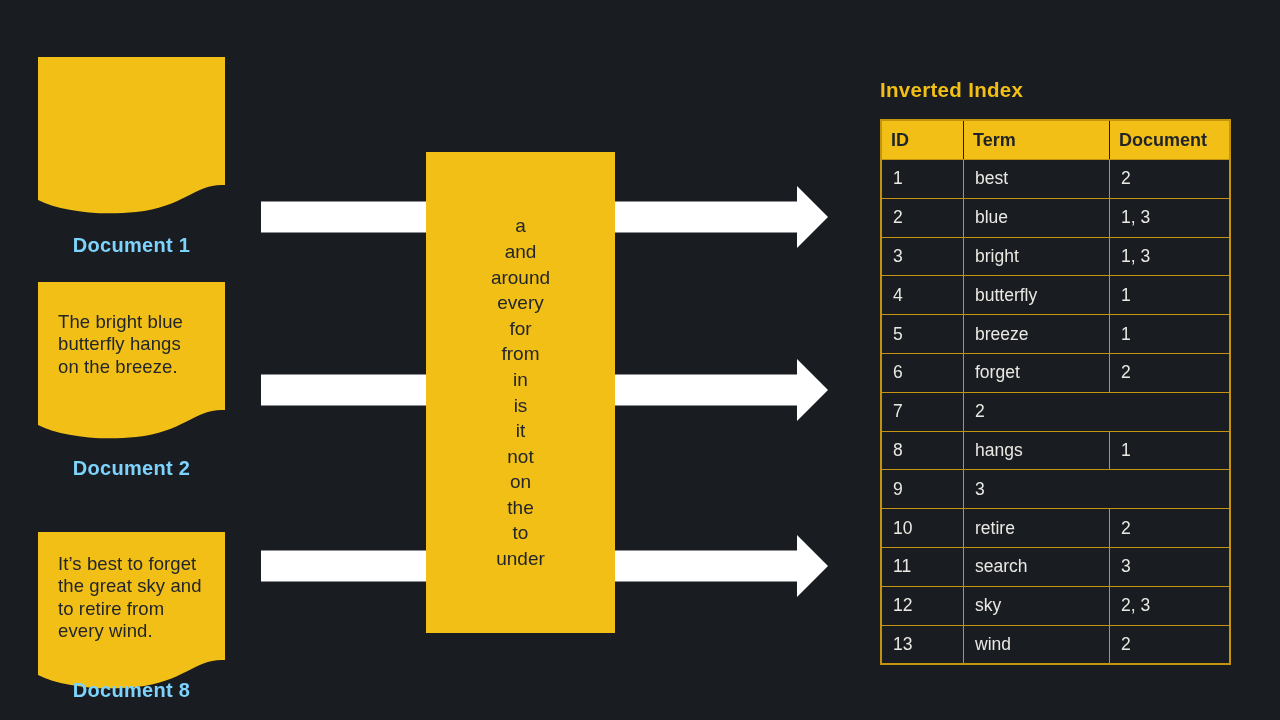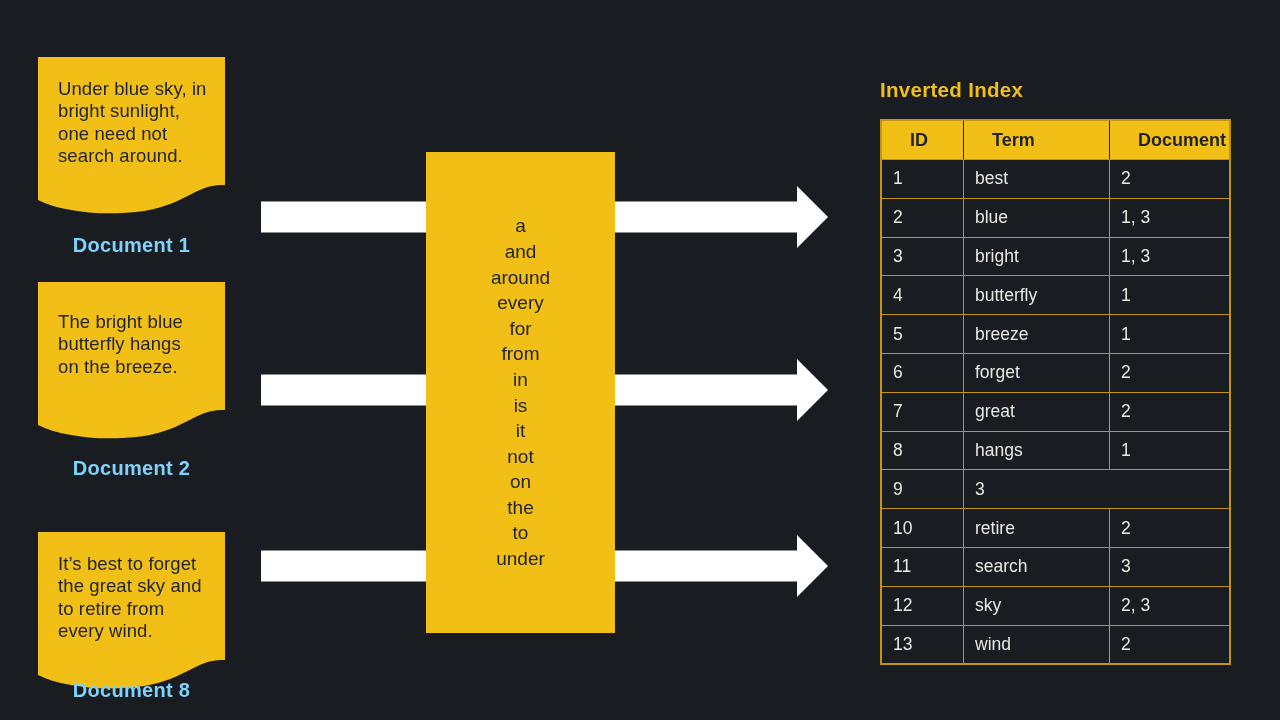--- a/index.html
+++ b/index.html
@@ -25,21 +25,21 @@
               background:#f2bf17; z-index:2; display:flex; flex-direction:column;
               justify-content:center; align-items:center; }
   .stopword { font-size:19px; line-height:25.6px; color:#22262b; text-align:center; }
 
   
   .index-title { position:absolute; left:880px; top:78px; width:351px; 
                  color:#f2bf17; font-size:20.5px; font-weight:600; letter-spacing:.3px; }
   .index-table { position:absolute; left:880px; top:119px; width:351px;
                  border:2px solid #c5940e; }
   .thead { display:grid; grid-template-columns:82px 146px 1fr; background:#f2bf17; height:38px; }
-  .th { display:flex; align-items:center; padding-left:28px; color:#1f232a;
+  .th { display:flex; align-items:center; padding-left:9px; color:#1f232a;
         font-size:18px; font-weight:600; border-right:1px solid #191d22; }
   .th:last-child { border-right:none; }
   .tr { display:grid; grid-template-columns:82px 146px 1fr; height:38.8px;
         border-top:1px solid #c5940e; }
   .td { display:flex; align-items:center; padding-left:11px; color:#eae8e3;
         font-size:17.5px; border-right:1px solid #c5940e; }
   .td:last-child { border-right:none; }
 </style>
 </head>
 <body>
@@ -53,21 +53,20 @@
     <polygon points="0,15.5 536,15.5 536,0 567,31 536,62 536,46.5 0,46.5" fill="#ffffff"></polygon>
   </svg>
   <svg class="arrow" style="top:535px" viewBox="0 0 567 62" aria-hidden="true">
     <polygon points="0,15.5 536,15.5 536,0 567,31 536,62 536,46.5 0,46.5" fill="#ffffff"></polygon>
   </svg>
 
   <div class="doc-card" style="top:57px">
     <svg width="187" height="160" viewBox="0 0 187 160" aria-hidden="true">
       <path d="M0 0 H187 V128 C158 126 146 150 98 155 C60 159 22 154 0 143 Z" fill="#f2bf17"></path>
     </svg>
-    <div class="doc-text">Under blue sky, in<br>bright sunlight,<br>one need not<br>search around.</div>
   </div>
   <div class="doc-label" style="top:234px">Document 1</div>
 
   <div class="doc-card" style="top:282px">
     <svg width="187" height="160" viewBox="0 0 187 160" aria-hidden="true">
       <path d="M0 0 H187 V128 C158 126 146 150 98 155 C60 159 22 154 0 143 Z" fill="#f2bf17"></path>
     </svg>
     <div class="doc-text" style="top:29px">The bright blue<br>butterfly hangs<br>on the breeze.</div>
   </div>
   <div class="doc-label" style="top:457px">Document 2</div>
@@ -131,21 +130,20 @@
         <div class="td">breeze</div>
         <div class="td">1</div>
       </div>
       <div class="tr">
         <div class="td">6</div>
         <div class="td">forget</div>
         <div class="td">2</div>
       </div>
       <div class="tr">
         <div class="td">7</div>
-        <div class="td">great</div>
         <div class="td">2</div>
       </div>
       <div class="tr">
         <div class="td">8</div>
         <div class="td">hangs</div>
         <div class="td">1</div>
       </div>
       <div class="tr">
         <div class="td">9</div>
         <div class="td">3</div>

